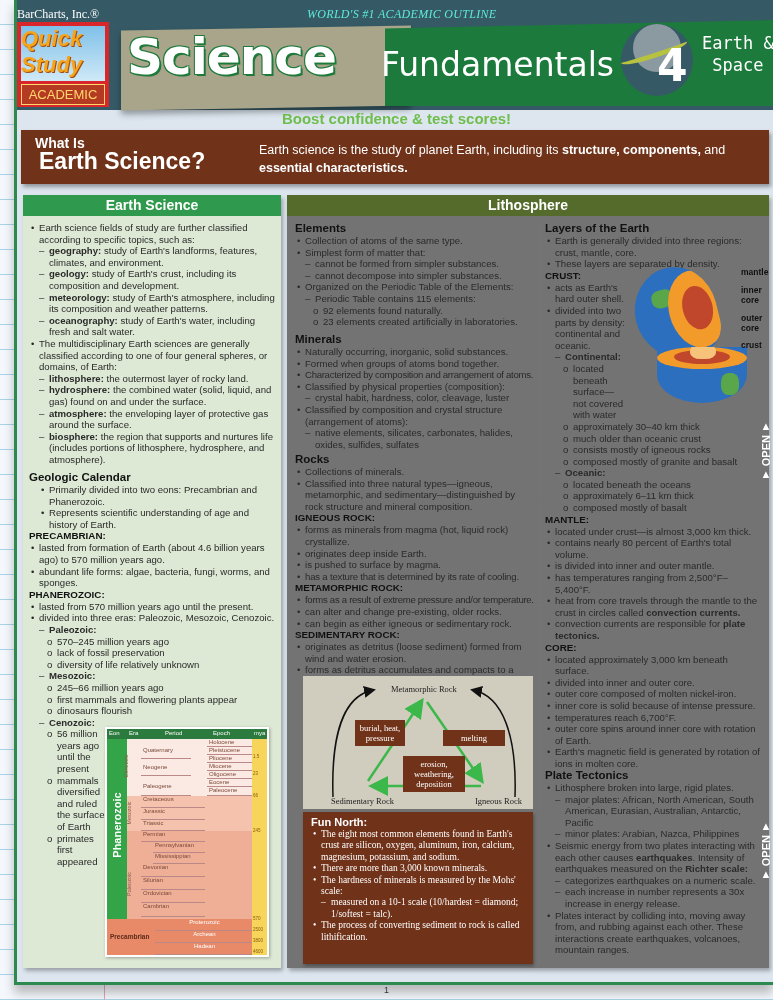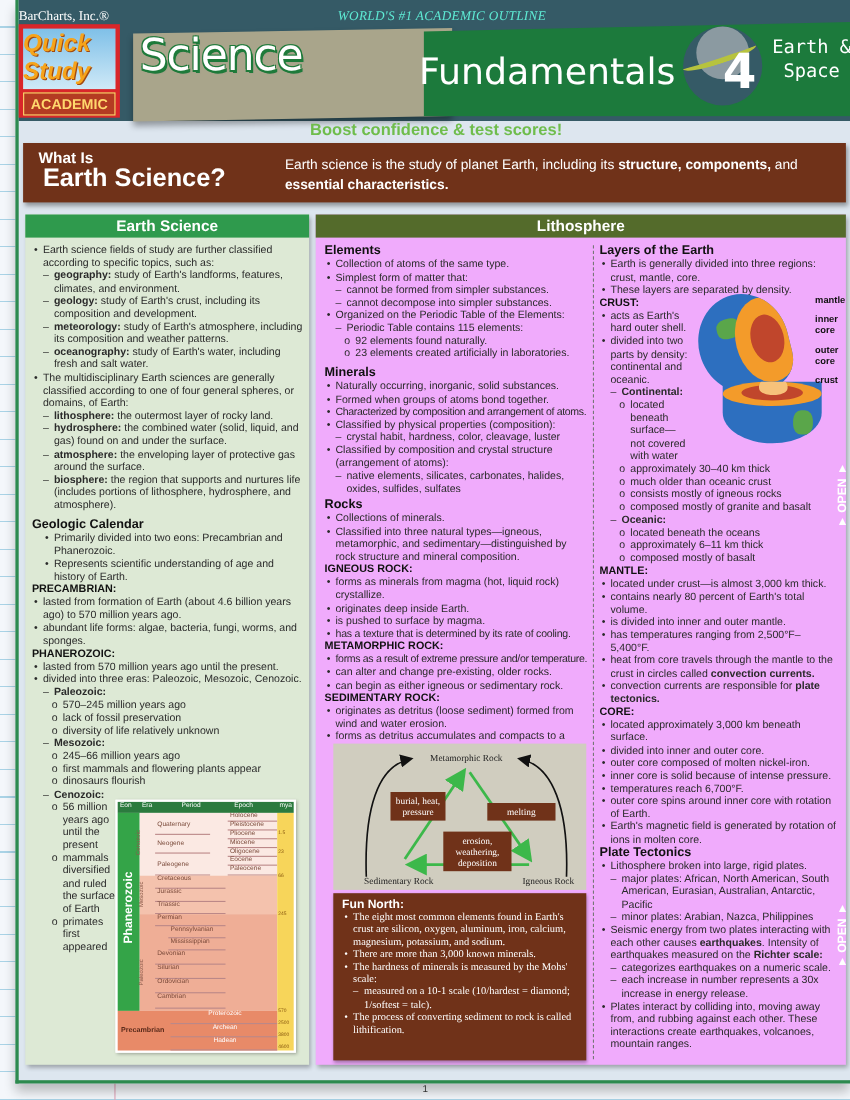--- a/index.html
+++ b/index.html
@@ -19,41 +19,41 @@
     border-left: 3px solid #2d8a4f; border-bottom: 3px solid #2d8a4f;
     box-shadow: 0 8px 10px rgba(0,0,0,0.25);
   }
   
   .header { position: absolute; left: 0; top: 0; width: 759px; height: 110px; background: #355a66; }
   .publisher { position: absolute; left: 0; top: 7px; font-family: "Liberation Serif", serif; font-size: 12px; color: #fff; }
   .tagline { position: absolute; left: 290px; top: 7px; font-family: "Liberation Serif", serif; font-style: italic; font-size: 12px; color: #5eead4; letter-spacing: 0.3px; }
   .logo { position: absolute; left: 0; top: 22px; width: 92px; height: 85px; background: #d9262a; padding: 4px; }
   .logo-inner { width: 84px; height: 55px; background: linear-gradient(#7fc0e8, #cfe9f7); text-align: left; }
   .logo-quick, .logo-study { font-family: "Liberation Sans", sans-serif; font-weight: bold; font-style: italic; font-size: 22px; line-height: 26px; color: #f6a41b; text-shadow: 1px 1px 0 #a14a11; }
-  .logo-academic { margin-top: 3px; background: #b43b22; color: #ffd86d; font-weight: bold; font-size: 13px; text-align: center; line-height: 19px; border: 1px solid #ffd86d; }
+  .logo-academic { margin-top: 3px; background: #b43b22; color: #ffd86d; font-weight: normal; font-size: 13px; text-align: center; line-height: 19px; border: 1px solid #ffd86d; }
   .banner-tan { position: absolute; left: 104px; top: 28px; width: 290px; height: 80px; background: #a9a58b; transform: skewY(-1deg); box-shadow: 0 4px 6px rgba(0,0,0,0.35); }
-  .title-science { position: absolute; left: 110px; top: 28px; font-family: "DejaVu Sans", sans-serif; font-weight: normal; font-size: 40px; color: #fff; letter-spacing: -1px; text-shadow: 2px 2px 0 #1e7a3a, -1px -1px 0 #1e7a3a, 1px -1px 0 #1e7a3a, -1px 1px 0 #1e7a3a, 3px 3px 0 #a6a28a; }
+  .title-science { position: absolute; left: 110px; top: 28px; font-family: "DejaVu Sans", sans-serif; font-weight: bold; font-size: 50px; color: #fff; letter-spacing: -1px; text-shadow: 2px 2px 0 #1e7a3a, -1px -1px 0 #1e7a3a, 1px -1px 0 #1e7a3a, -1px 1px 0 #1e7a3a, 3px 3px 0 #a6a28a; }
   .banner-green { position: absolute; left: 368px; top: 20px; width: 391px; height: 86px; background: #1c7a3c; clip-path: polygon(0 10%, 100% 0, 100% 100%, 0 100%); }
   .title-fundamentals { position: absolute; left: 364px; top: 45px; font-family: "DejaVu Sans", sans-serif; font-size: 33px; color: #fff; }
   .planet { position: absolute; left: 604px; top: 24px; width: 72px; height: 72px; border-radius: 50%; background: #355a66; }
   .planet-core { position: absolute; left: 616px; top: 24px; width: 48px; height: 48px; border-radius: 50%; background: #8b9aa1; }
   .planet-ring { position: absolute; left: 602px; top: 46px; width: 70px; height: 12px; border-bottom: 5px solid #b7c33e; border-radius: 50%; transform: rotate(-18deg); }
   .title-num { position: absolute; left: 640px; top: 40px; font-family: "DejaVu Sans", sans-serif; font-weight: bold; font-size: 44px; color: #fff; }
   .title-sub { position: absolute; left: 685px; top: 32px; font-family: "DejaVu Sans Mono", monospace; font-size: 17px; color: #fff; text-align: center; line-height: 22px; }
   .boost { position: absolute; left: 0; top: 110px; width: 759px; text-align: center; font-weight: bold; font-size: 15px; color: #6fbd4c; }
   
   .intro { position: absolute; left: 4px; top: 130px; width: 748px; height: 54px; background: #703219; box-shadow: 2px 3px 4px rgba(0,0,0,0.35); }
   .intro-q1 { position: absolute; left: 14px; top: 5px; font-weight: bold; font-size: 14px; color: #fff; }
   .intro-q2 { position: absolute; left: 18px; top: 18px; font-weight: bold; font-size: 23px; color: #fff; }
   .intro-text { position: absolute; left: 238px; top: 11px; width: 500px; font-size: 12.5px; line-height: 18px; color: #fff; }
   .intro-text b { font-weight: bold; }
   
   .col-left { position: absolute; left: 6px; top: 195px; width: 258px; height: 773px; background: #dde9d5; box-shadow: 2px 3px 4px rgba(0,0,0,0.3); }
   .col-head-left { height: 21px; background: #2f9a4d; color: #fff; font-weight: bold; font-size: 14px; text-align: center; line-height: 21px; }
-  .col-right { position: absolute; left: 270px; top: 195px; width: 482px; height: 773px; background: #f0abfc; box-shadow: 2px 3px 4px rgba(0,0,0,0.3); }
+  .col-right { position: absolute; left: 270px; top: 195px; width: 482px; height: 773px; background: #737373; box-shadow: 2px 3px 4px rgba(0,0,0,0.3); }
   .col-head-right { height: 21px; background: #546b2b; color: #fff; font-weight: bold; font-size: 14px; text-align: center; line-height: 21px; }
   .divider { position: absolute; left: 252px; top: 28px; height: 740px; border-left: 1px dashed #777; }
   .text { font-size: 9.6px; line-height: 11.6px; color: #2a2a2a; }
   .sec-title { font-weight: bold; font-size: 11.5px; color: #111; line-height: 14px; }
   .sub-title { font-weight: bold; font-size: 9.8px; color: #111; line-height: 12px; }
   ul { list-style: none; }
   li { position: relative; }
   .b1 { padding-left: 10px; }
   .b1::before { content: "•"; position: absolute; left: 2px; }
   .b2 { padding-left: 20px; }

